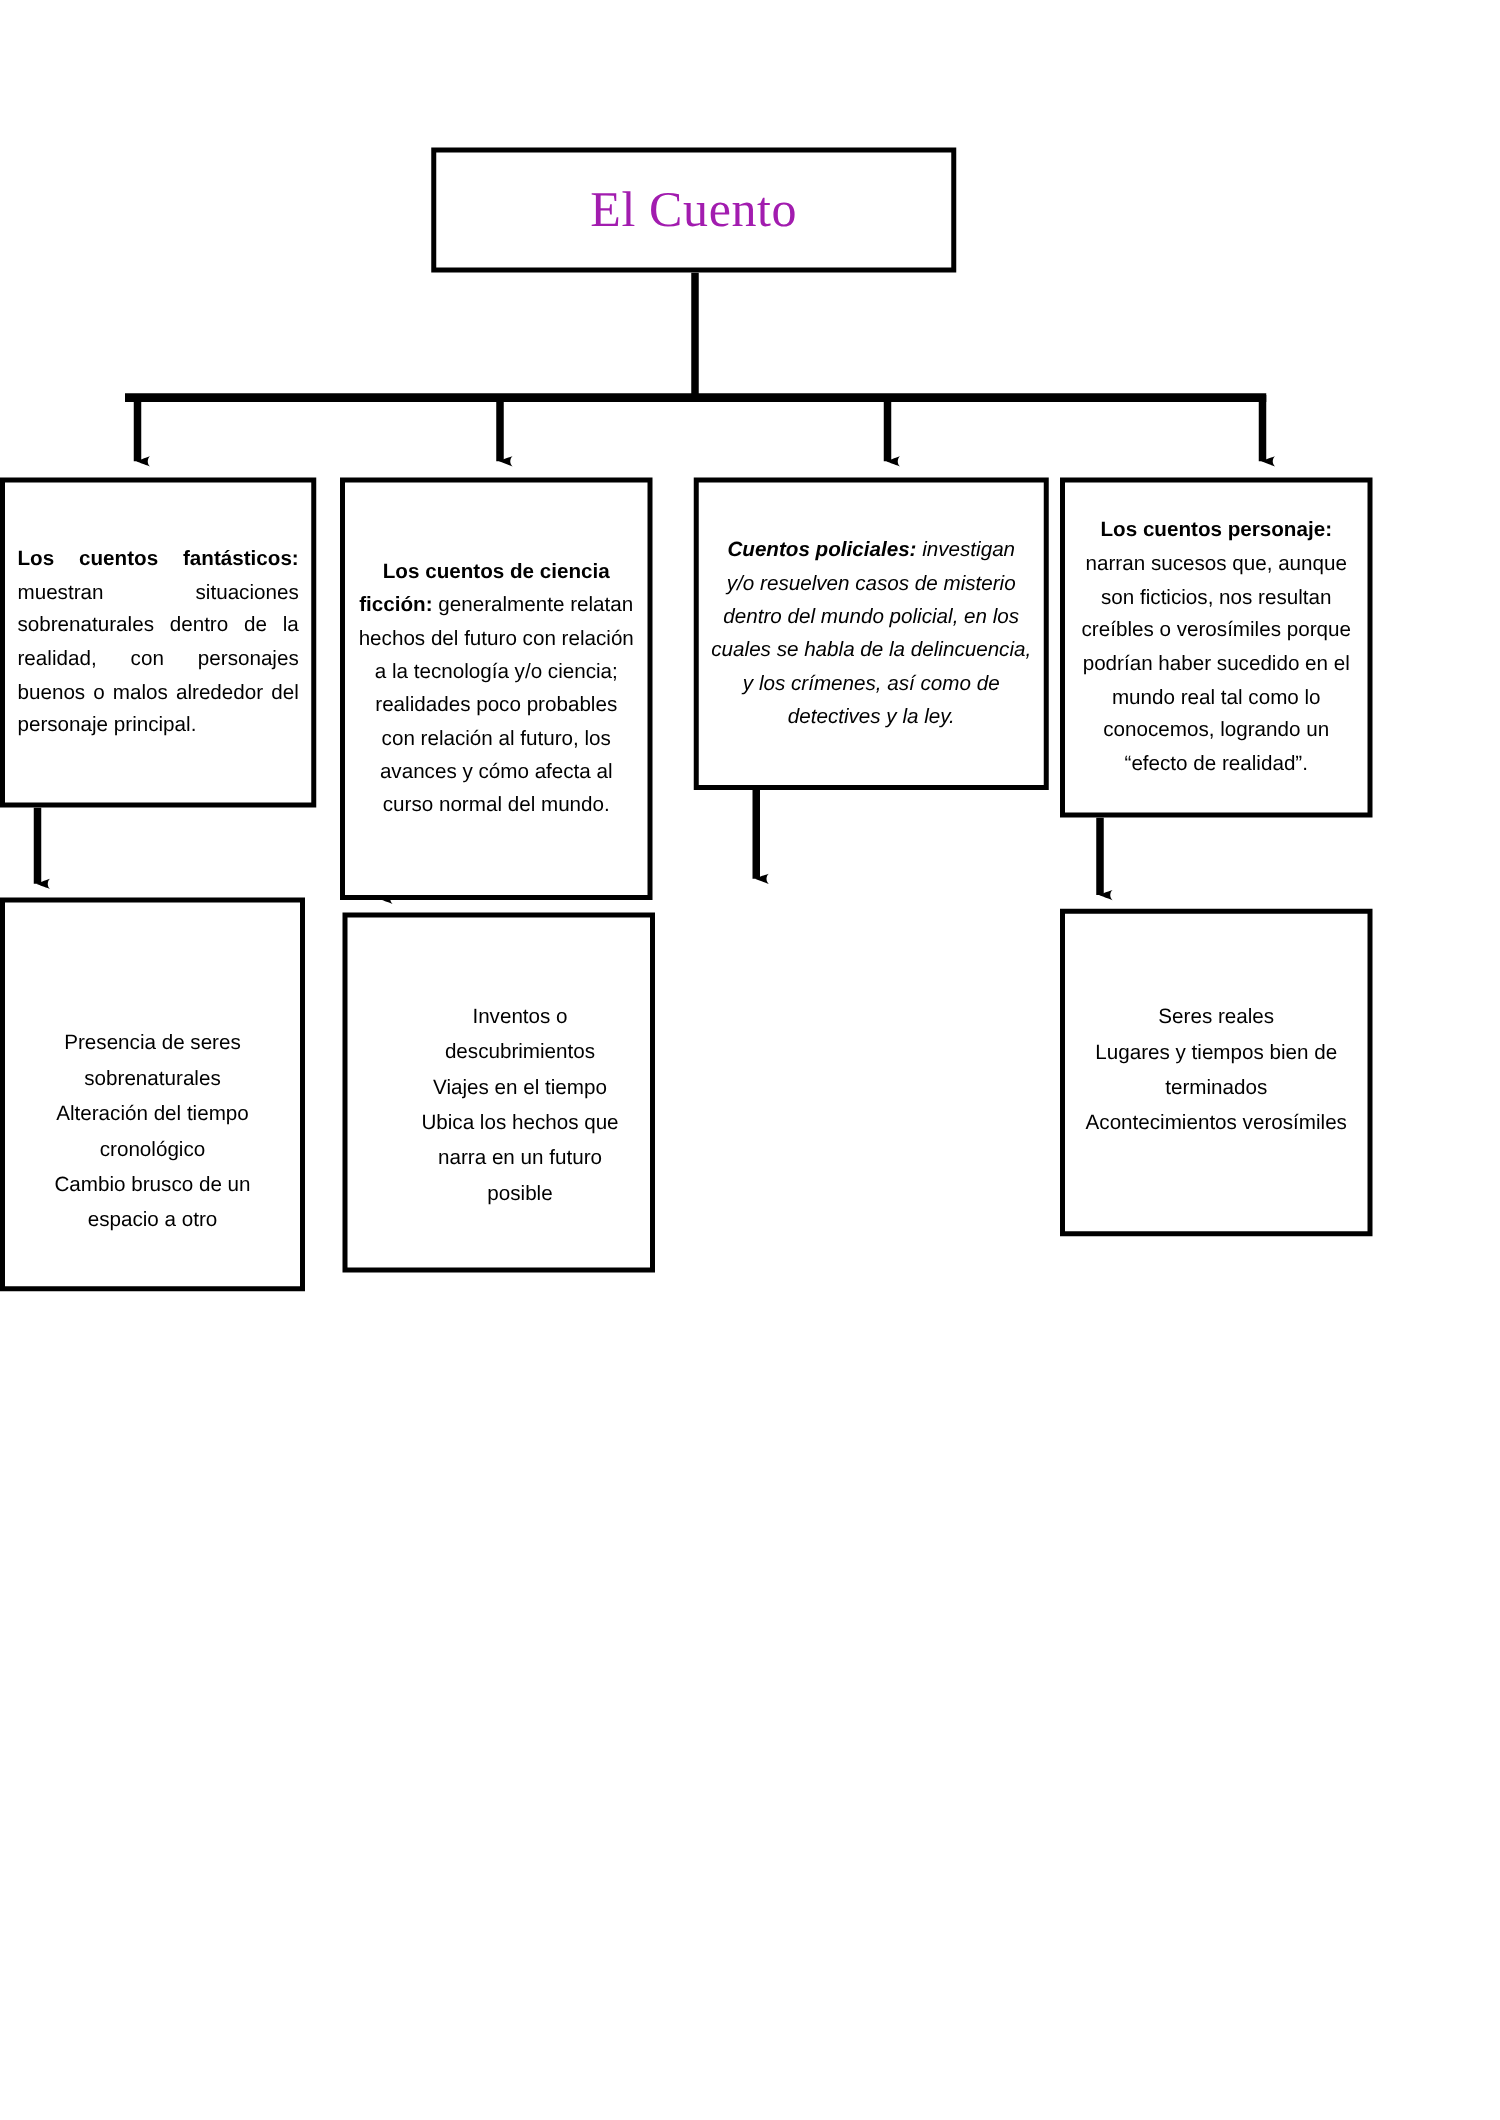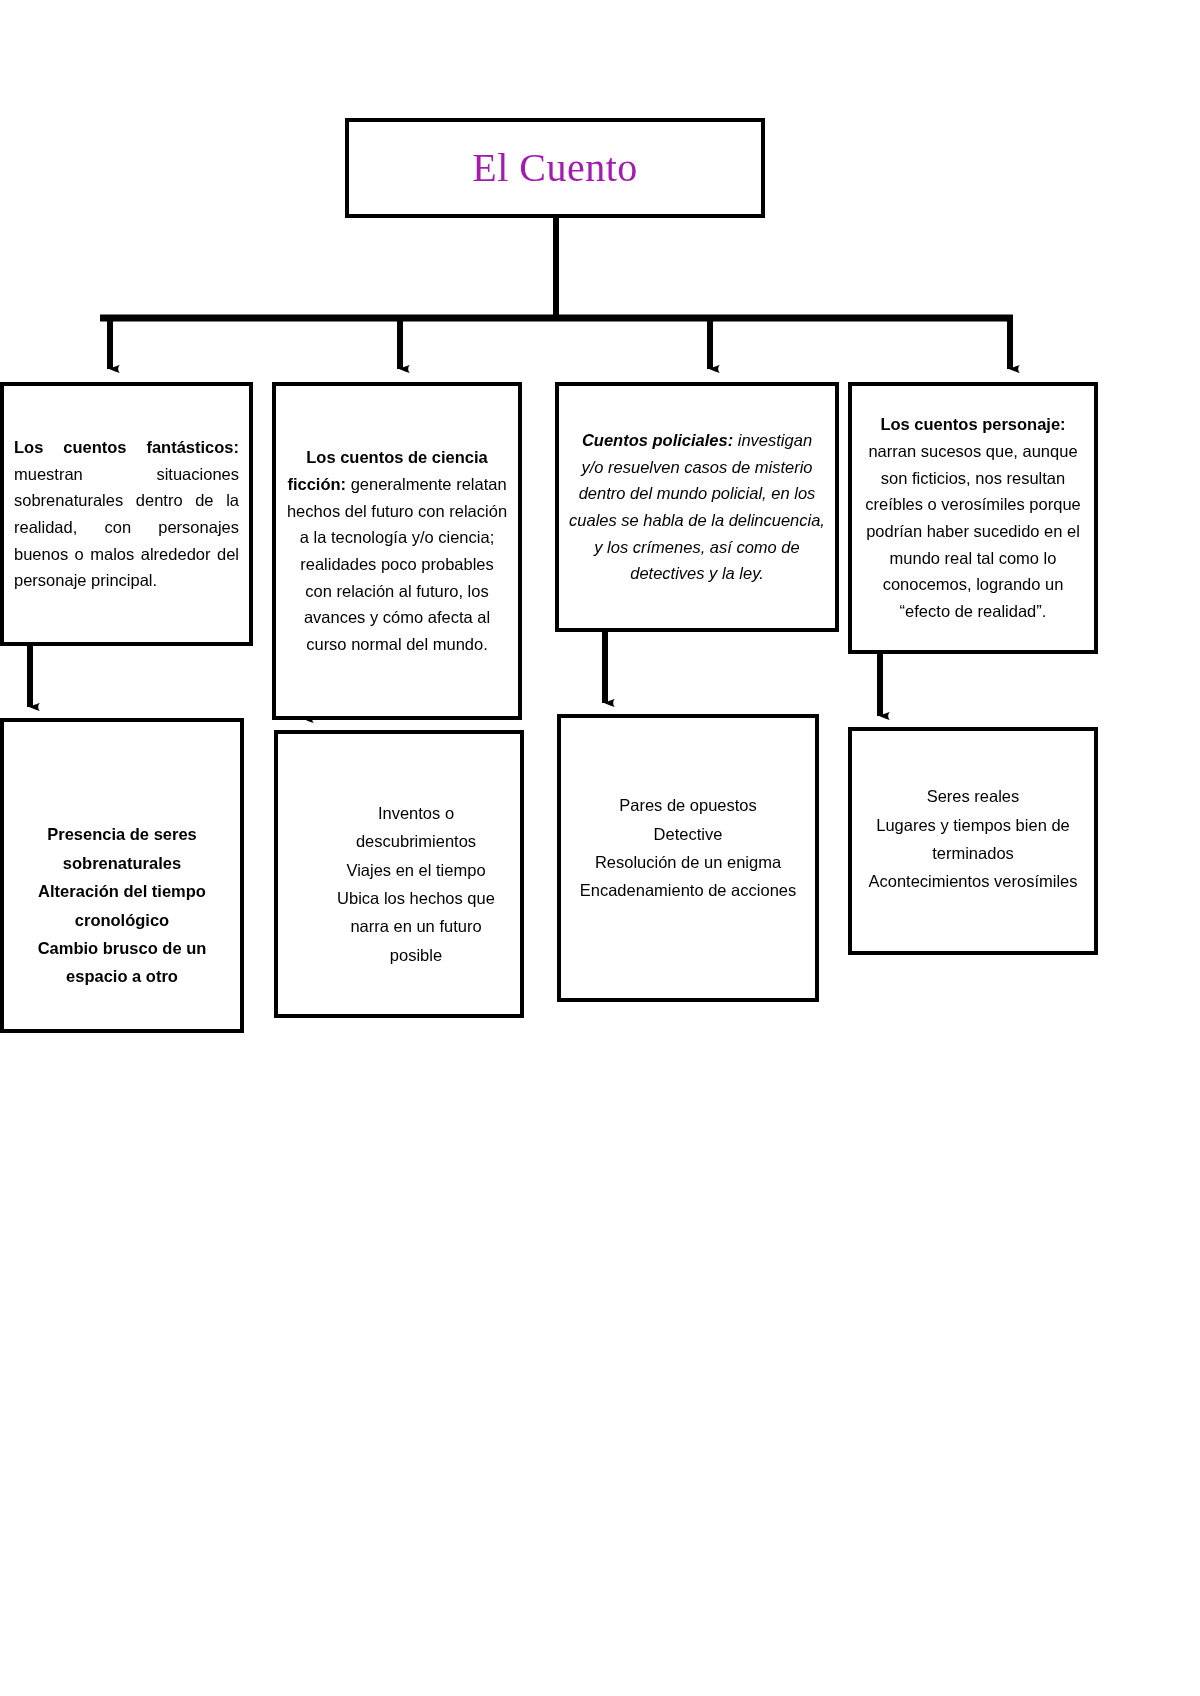--- a/index.html
+++ b/index.html
@@ -102,24 +102,24 @@
   .trait-box .body {
     font-size: 16.5px;
     line-height: 1.72;
     text-align: center;
     width: 100%;
   }
 
   #trait-1 { left: 0px;   top: 718px; width: 244px; height: 315px; }
   #trait-2 { left: 274px; top: 730px; width: 250px; height: 288px; padding-left: 44px; }
   #trait-3 { left: 557px; top: 714px; width: 262px; height: 288px; }
-  #trait-4 { left: 848px; top: 727px; width: 250px; height: 228px; align-items: center; }
+  #trait-4 { left: 848px; top: 727px; width: 250px; height: 262px; align-items: center; }
 
   
-  #trait-1 .body { transform: translateY(30px); font-weight: bold; }
+  #trait-1 .body { transform: translateY(30px); }
   #trait-2 .body { transform: translateY(10px); }
   #trait-3 .body { transform: translateY(-10px); }
   #trait-4 .body { transform: translateY(-2px); }
 </style>
 </head>
 <body>
 
 <div id="canvas">
 
   <svg id="connectors" viewBox="0 0 1200 1696" width="1200" height="1696" xmlns="http://www.w3.org/2000/svg">
@@ -173,21 +173,18 @@
   </div>
 
   <div class="trait-box" id="trait-1">
     <p class="body">Presencia de seres sobrenaturales<br>Alteración del tiempo cronológico<br>Cambio brusco de un espacio a otro</p>
   </div>
 
   <div class="trait-box" id="trait-2">
     <p class="body">Inventos o descubrimientos<br>Viajes en el tiempo<br>Ubica los hechos que narra en un futuro posible</p>
   </div>
 
-  <div class="trait-box" id="trait-3">
-    <p class="body">Pares de opuestos<br>Detective<br>Resolución de un enigma<br>Encadenamiento de acciones</p>
-  </div>
 
   <div class="trait-box" id="trait-4">
     <p class="body">Seres reales<br>Lugares y tiempos bien de terminados<br>Acontecimientos verosímiles</p>
   </div>
 
 </div>
 
 </body></html>

